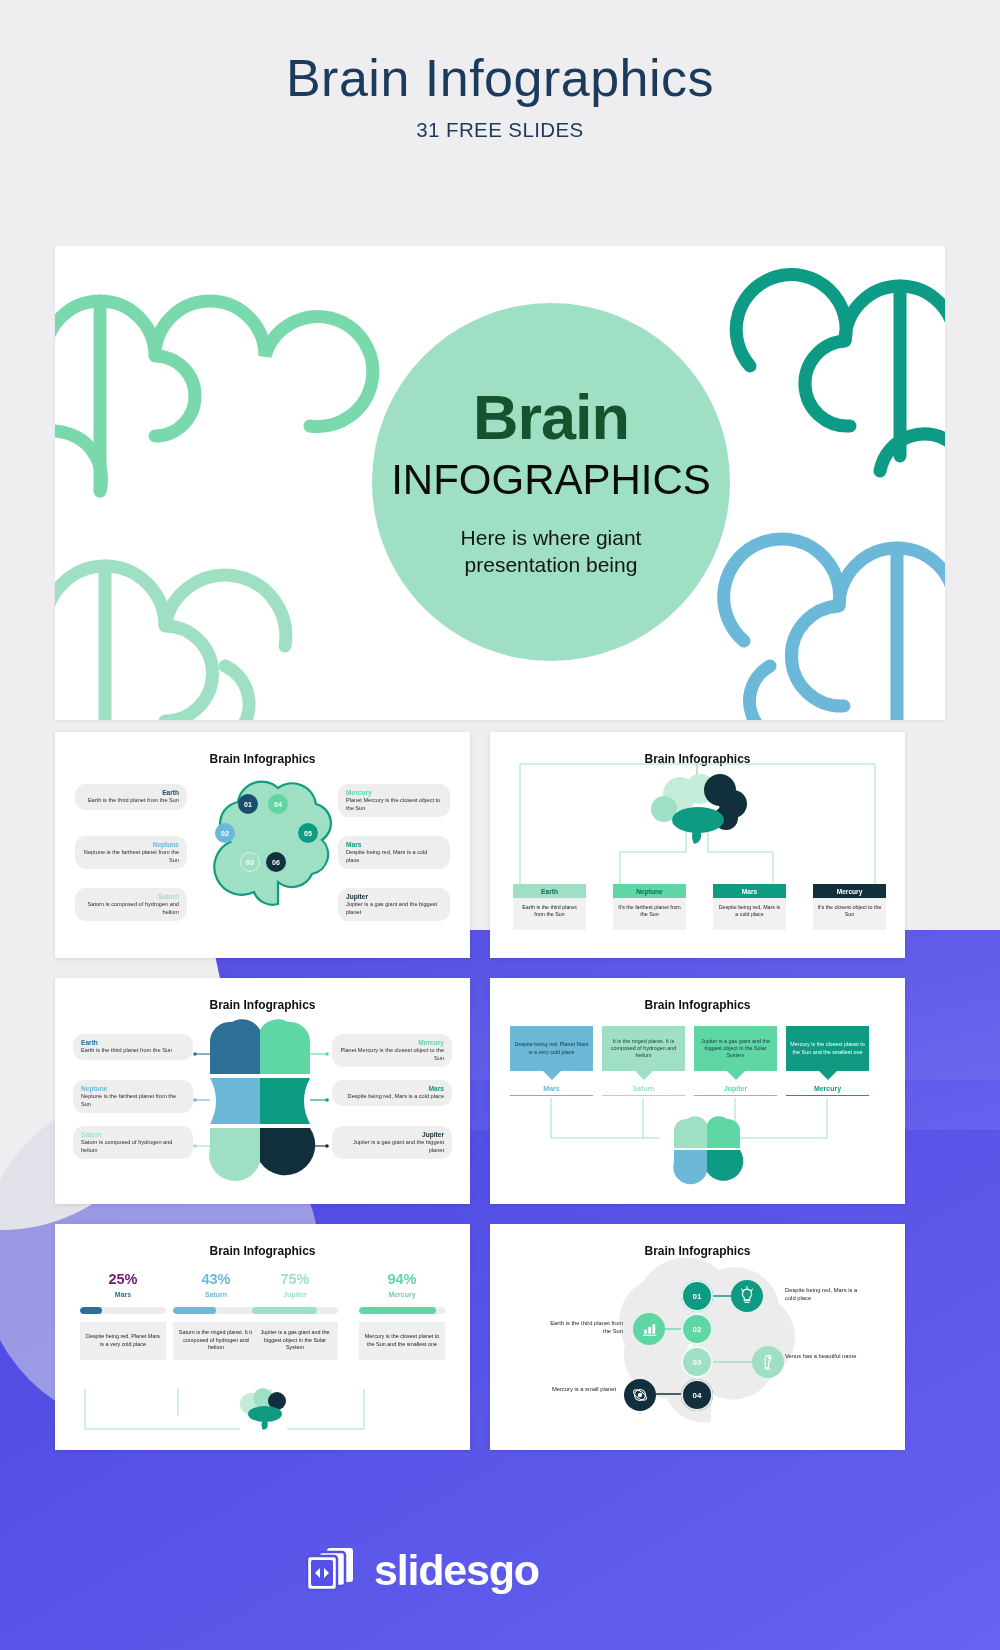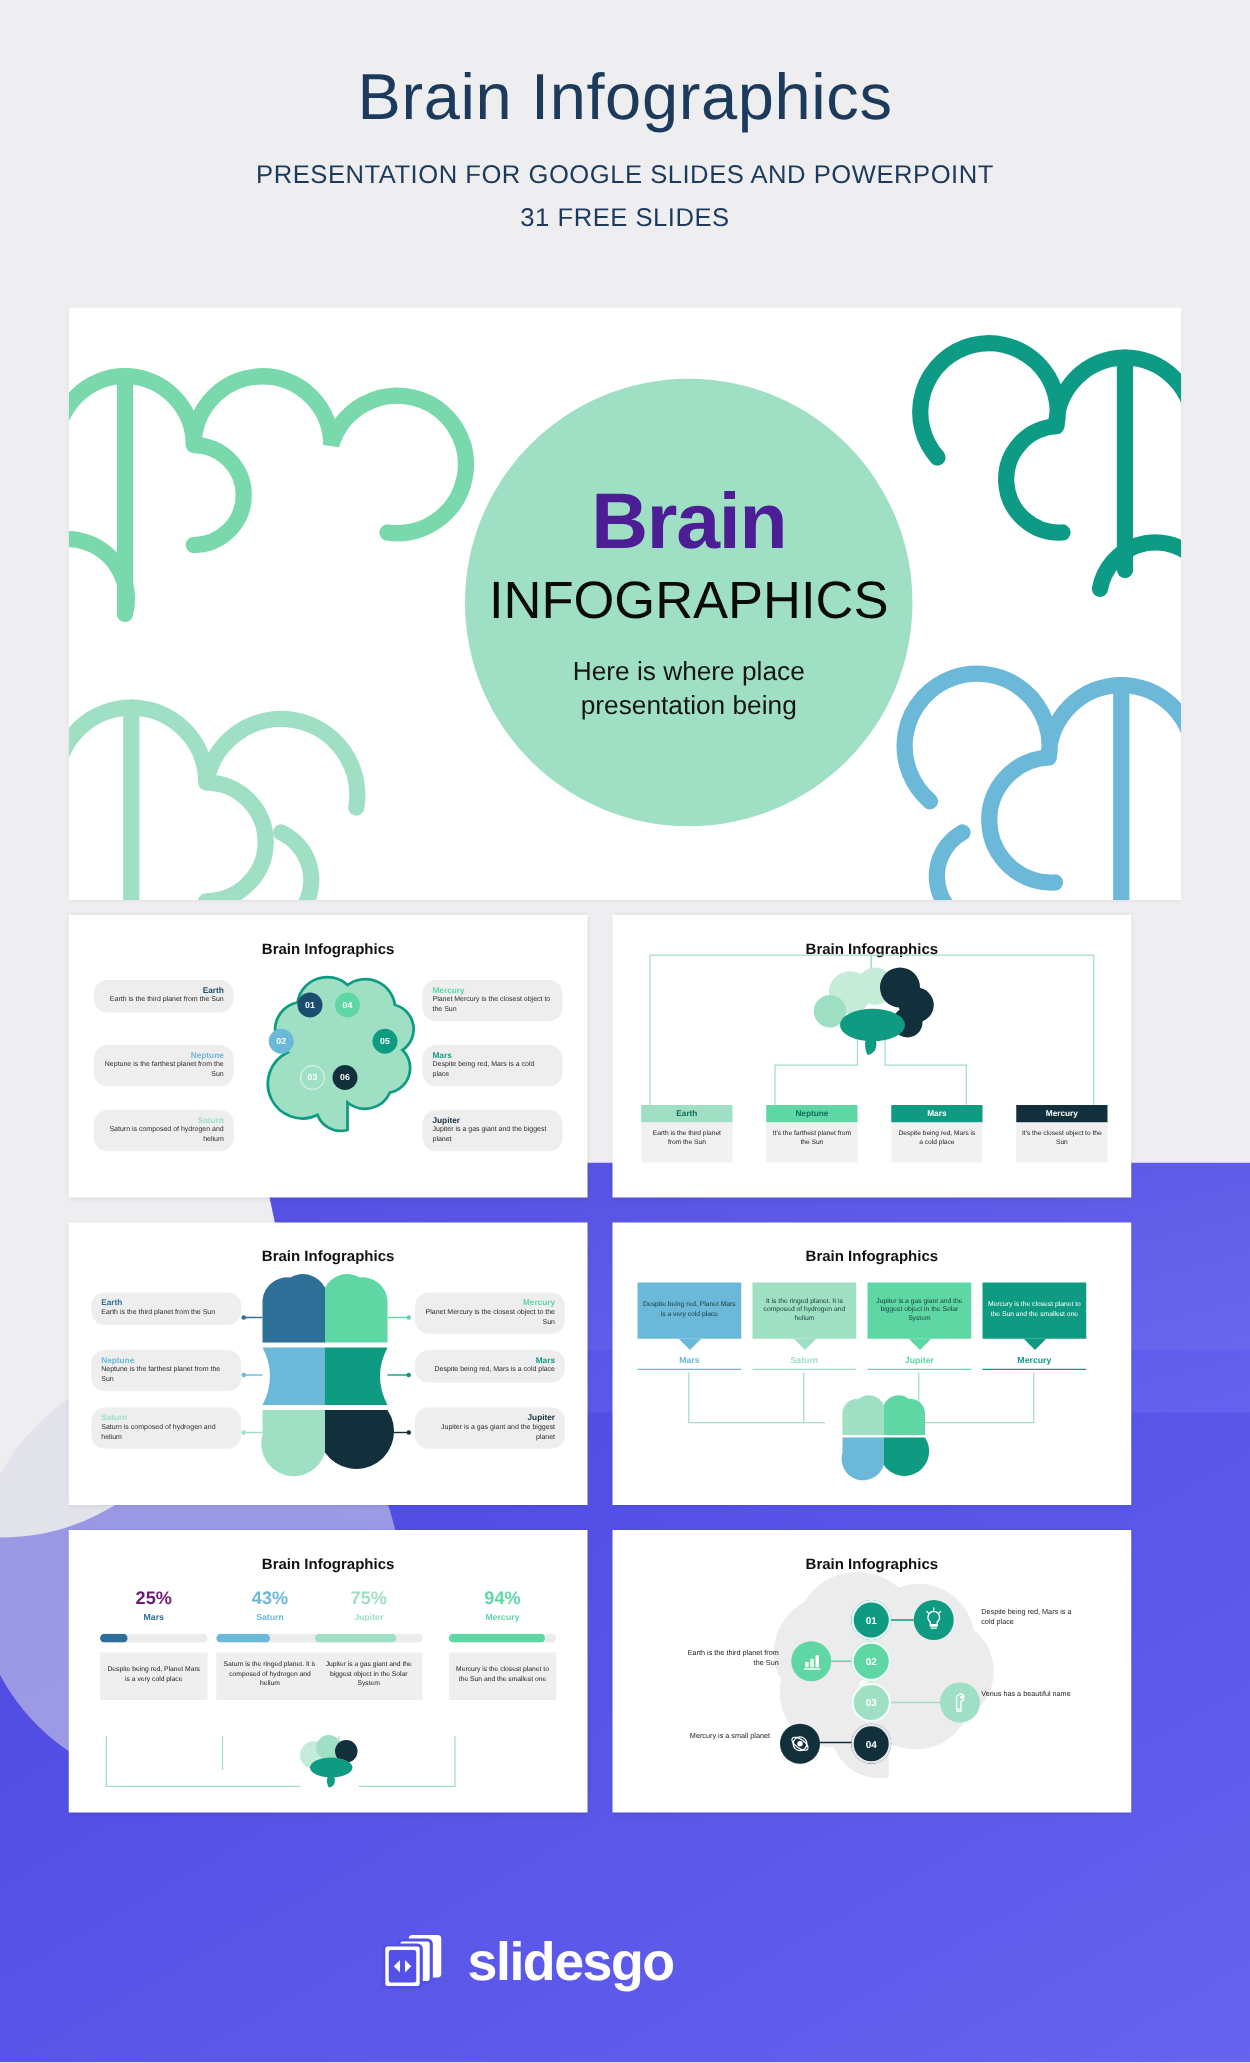--- a/index.html
+++ b/index.html
@@ -34,21 +34,21 @@
     position: absolute; left: 55px; top: 246px;
     width: 890px; height: 474px; background: #fff; overflow: hidden;
     box-shadow: 0 1px 3px rgba(0,0,0,0.07);
   }
   .hero svg { position: absolute; inset: 0; }
   .hero-circle {
     position: absolute; left: 317px; top: 57px; width: 358px; height: 358px;
     border-radius: 50%; background: #9fe0c4;
     display: flex; flex-direction: column; align-items: center; justify-content: center;
   }
-  .hero-title { font-size: 63px; font-weight: 700; color: #4c1d95; line-height: 1; letter-spacing: -1px; }
+  .hero-title { font-size: 63px; font-weight: 700; color: #14532d; line-height: 1; letter-spacing: -1px; }
   .hero-sub { font-size: 42px; font-weight: 400; color: #0b0b0b; line-height: 1.1; margin-top: 8px; letter-spacing: 0px;}
   .hero-tag { font-size: 21px; color: #151515; line-height: 1.25; margin-top: 22px; text-align: center; }
 
   
   .thumbs { position: absolute; left: 55px; top: 732px; width: 890px; }
   .row { display: flex; gap: 20px; margin-bottom: 20px; }
   .slide {
     width: 415px; height: 226px; background: #fff; position: relative;
     overflow: hidden; box-shadow: 0 1px 4px rgba(0,0,0,0.10);
   }
@@ -143,21 +143,20 @@
     <path d="M0,300 C140,300 170,150 330,150 L1000,150 L1000,720 L0,720 Z" fill="url(#bg1)"></path>
     <path d="M210,0 L1000,0 L1000,200 L320,200 C250,200 230,100 210,0 Z" fill="url(#bg1)" opacity="0.95"></path>
     <circle cx="150" cy="330" r="170" fill="#d8d9e6" opacity="0.55"></circle>
   </svg>
 </div>
 
 <div class="page">
 
   <div class="header">
     <h1>Brain Infographics</h1>
-    <div class="sub1">PRESENTATION FOR GOOGLE SLIDES AND POWERPOINT</div>
     <div class="sub2">31 FREE SLIDES</div>
   </div>
 
   <div class="hero">
     <svg viewBox="0 0 890 474" xmlns="http://www.w3.org/2000/svg">
       <g fill="none" stroke-width="13" stroke-linecap="round">
 
         <g stroke="#7ad9ac">
           <path d="M-10,110 a55,55 0 1,1 110,0 a55,55 0 1,1 110,0 a55,55 0 1,1 45,70"></path>
           <path d="M45,55 L45,245"></path>
@@ -184,21 +183,21 @@
           <path d="M842,302 L842,484"></path>
           <path d="M784,360 a45,45 0 0,0 5,100"></path>
           <path d="M715,420 a40,40 0 0,0 -8,64"></path>
         </g>
       </g>
     </svg>
     <div class="hero-circle">
       <div class="hero-title">Brain</div>
       <div class="hero-sub">INFOGRAPHICS</div>
       <div class="hero-tag">
-        <div>Here is where place</div>
+        <div>Here is where giant</div>
         <div>presentation being</div>
       </div>
     </div>
   </div>
 
   <div class="thumbs">
 
     <div class="row">
 
       <div class="slide" id="slide1">

